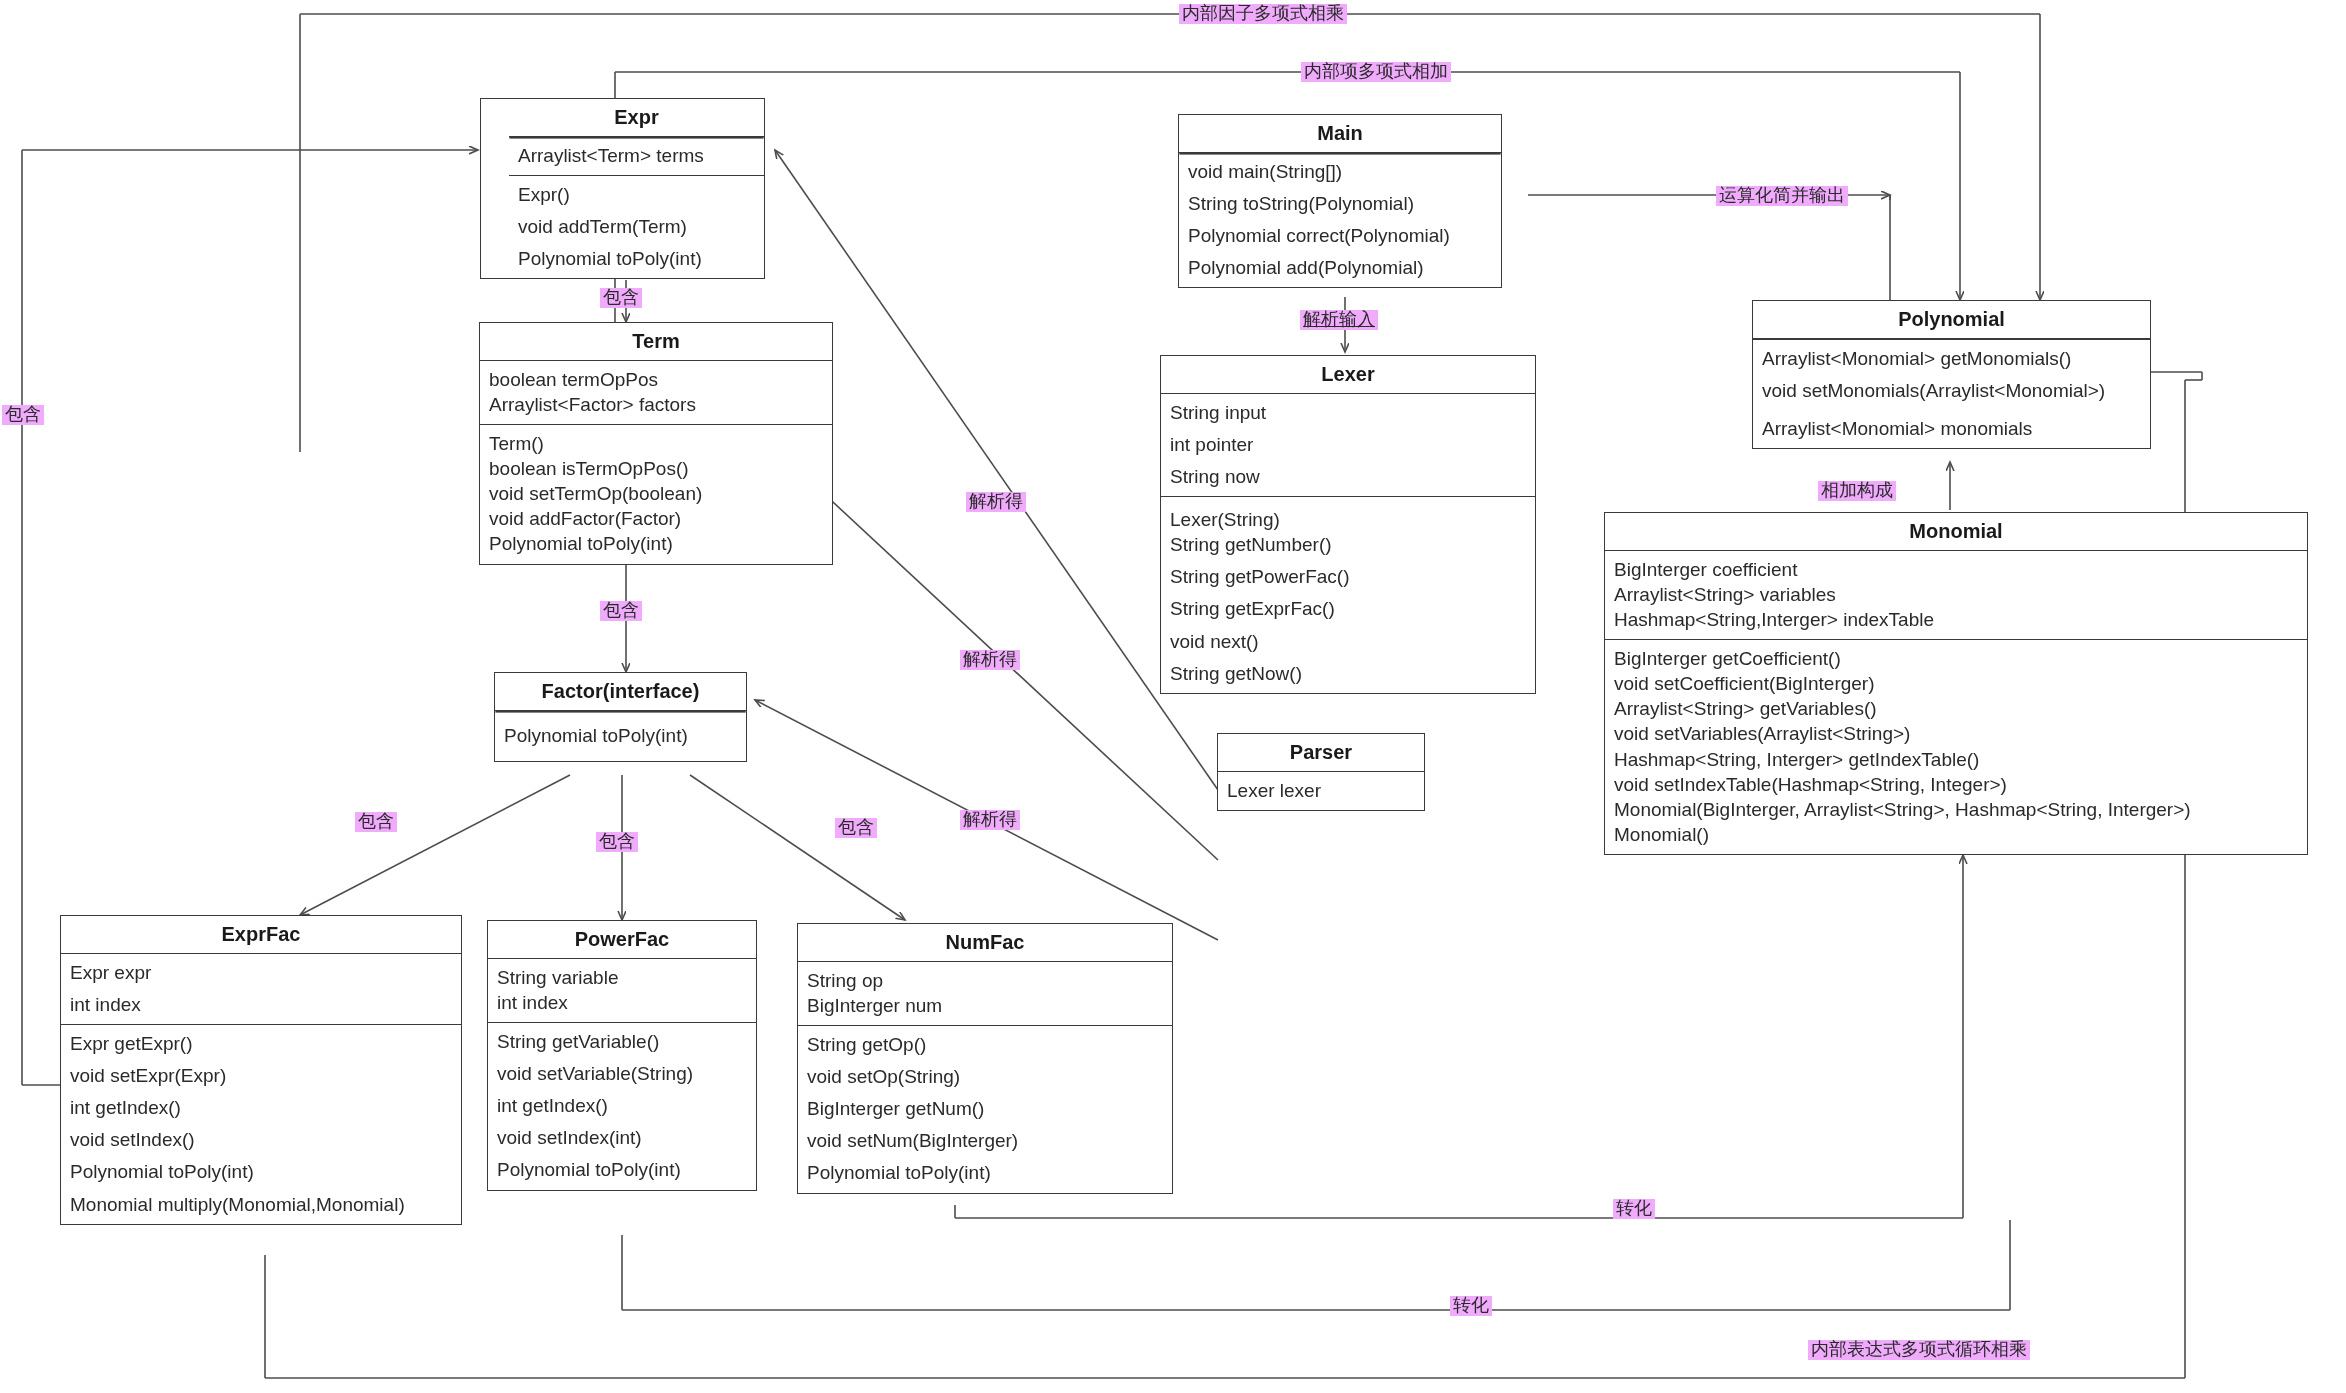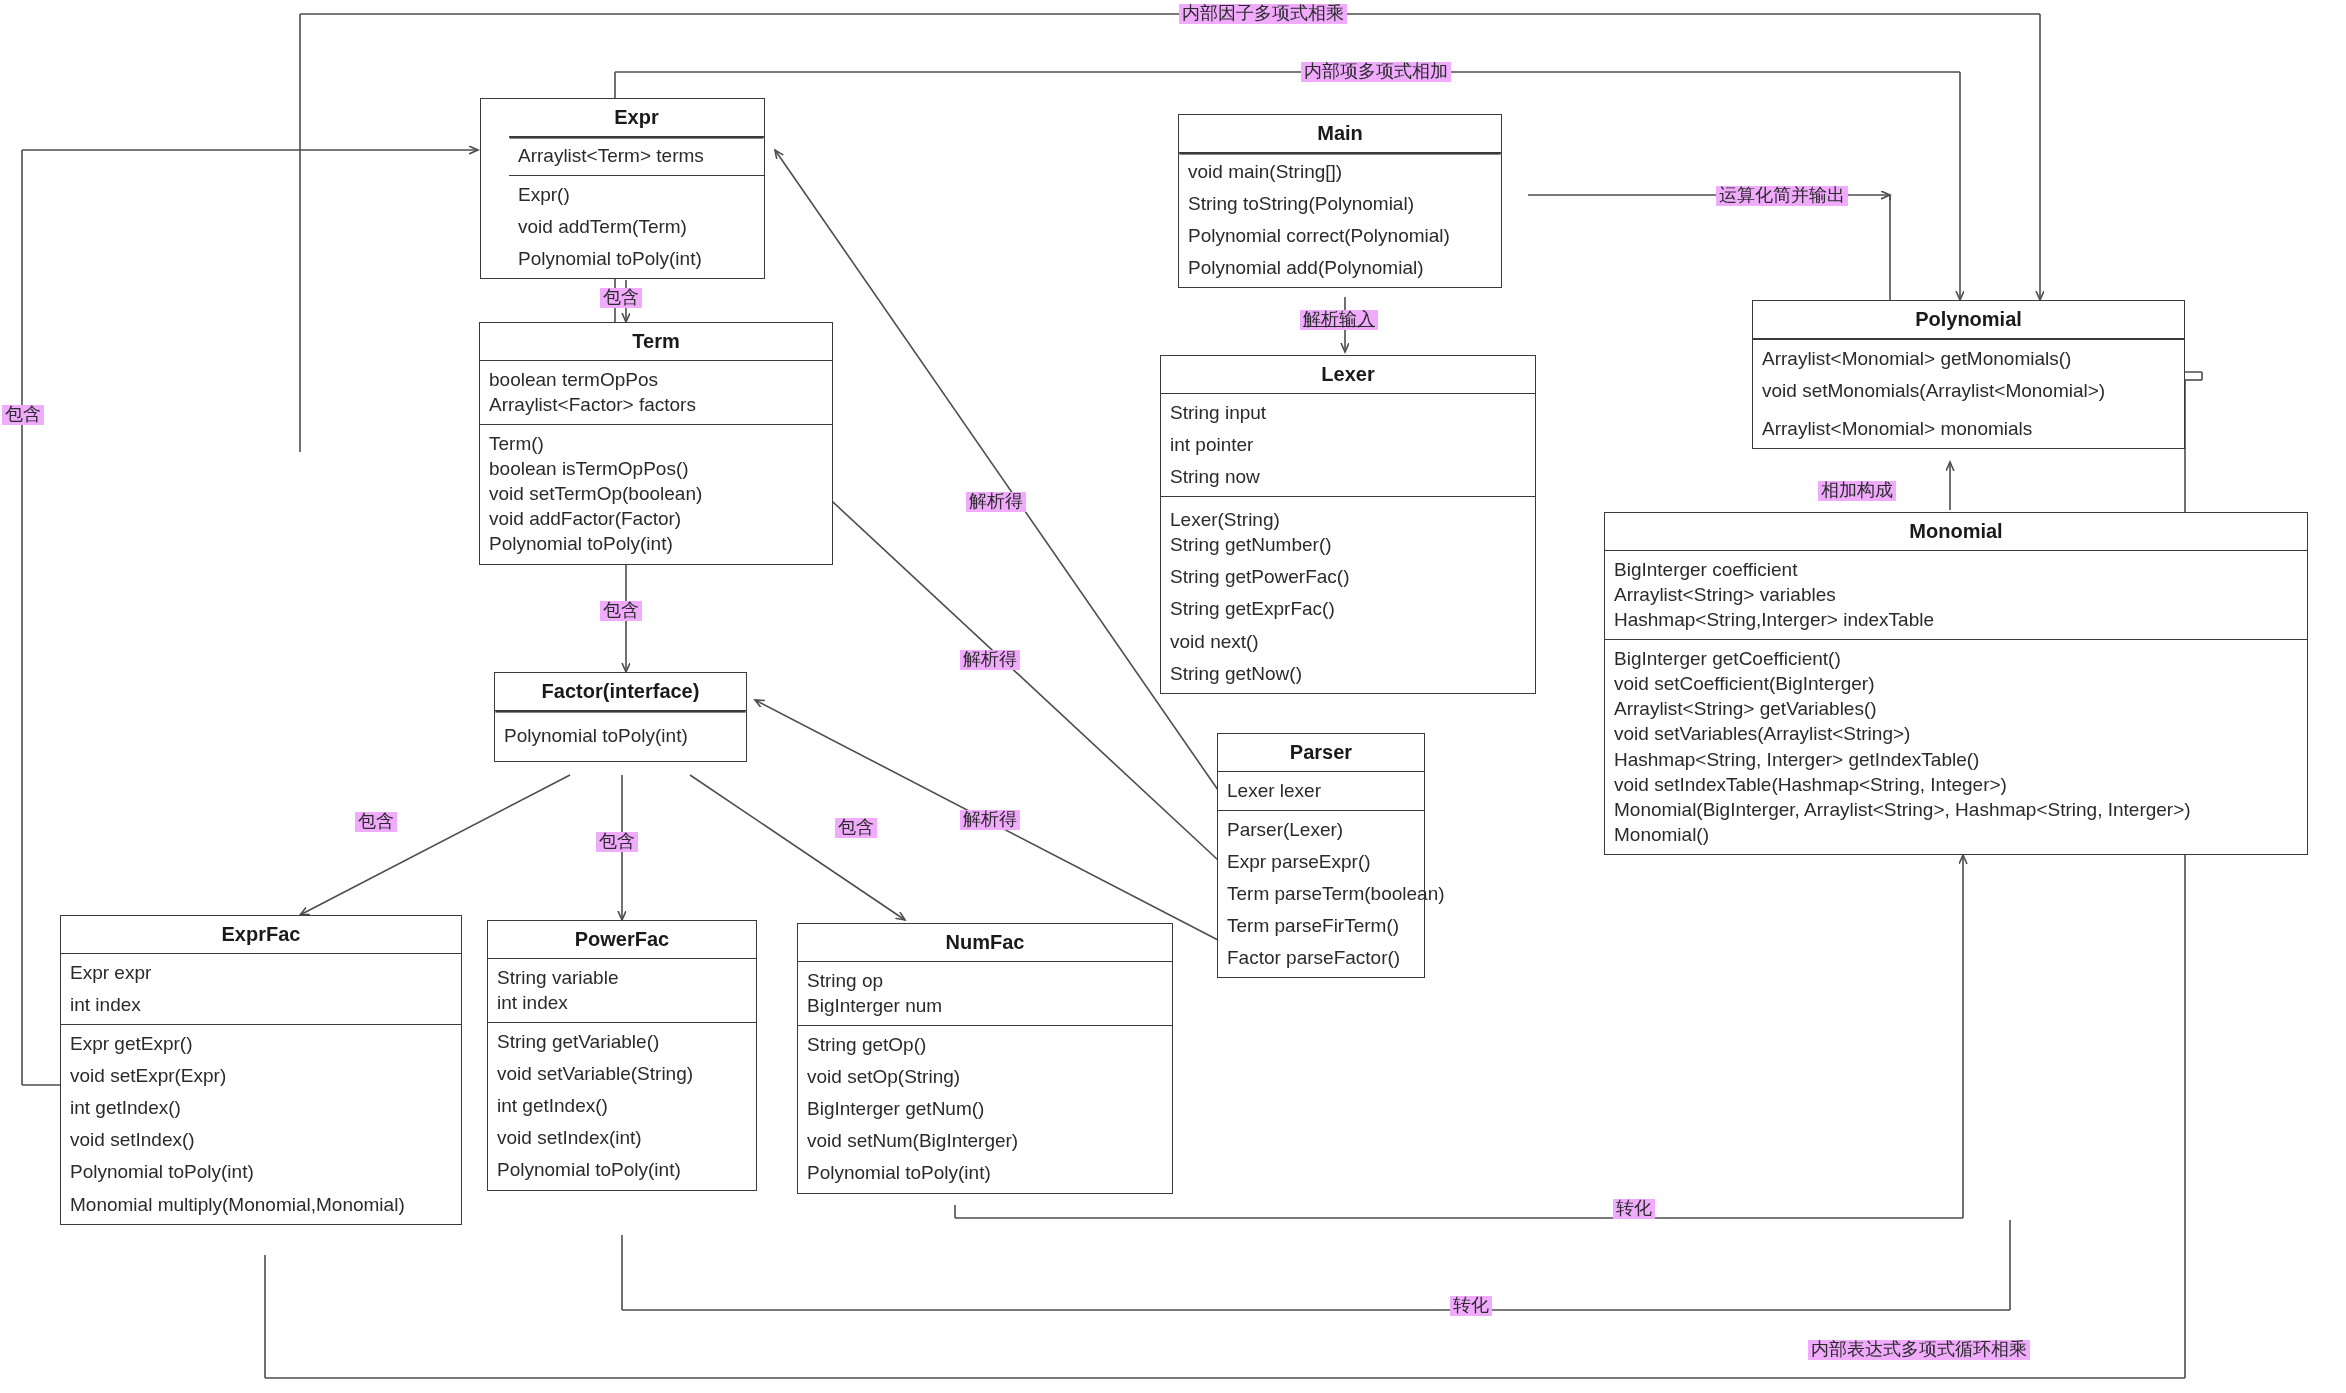--- a/index.html
+++ b/index.html
@@ -197,30 +197,23 @@
       <div class="row sp">void next()</div>
       <div class="row">String getNow()</div>
     </div>
   </div>
 
   <div class="uml" style="left:1217px; top:733px; width:208px;">
     <div class="title">Parser</div>
     <div class="sect">
       <div class="row">Lexer lexer</div>
     </div>
-    <div class="sect divider">
-      <div class="row sp">Parser(Lexer)</div>
-      <div class="row sp">Expr parseExpr()</div>
-      <div class="row sp">Term parseTerm(boolean)</div>
-      <div class="row sp">Term parseFirTerm()</div>
-      <div class="row">Factor parseFactor()</div>
-    </div>
-  </div>
-
-  <div class="uml" style="left:1752px; top:300px; width:433px;">
+  </div>
+
+  <div class="uml" style="left:1752px; top:300px; width:399px;">
     <div class="title">Polynomial</div>
     <div class="sect divider">
       <div class="row sp">Arraylist&lt;Monomial&gt; getMonomials()</div>
       <div class="row">void setMonomials(Arraylist&lt;Monomial&gt;)</div>
     </div>
     <div class="sect">
       <div class="row">Arraylist&lt;Monomial&gt; monomials</div>
     </div>
   </div>
 

